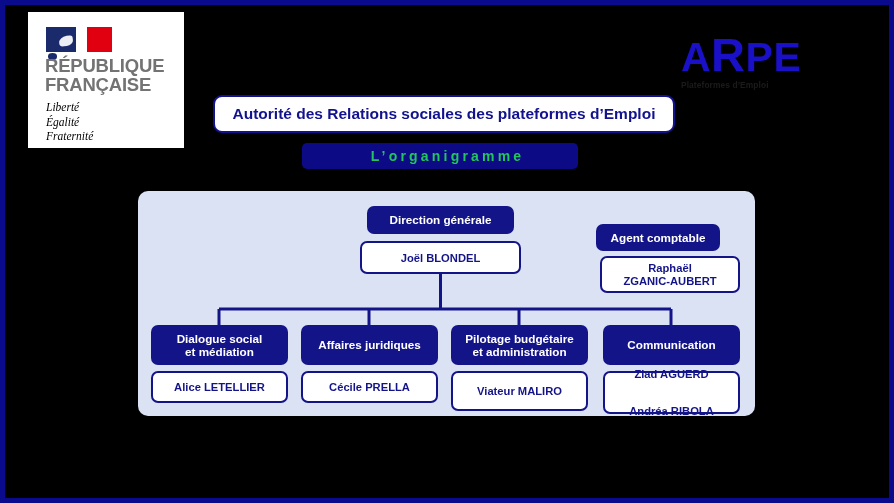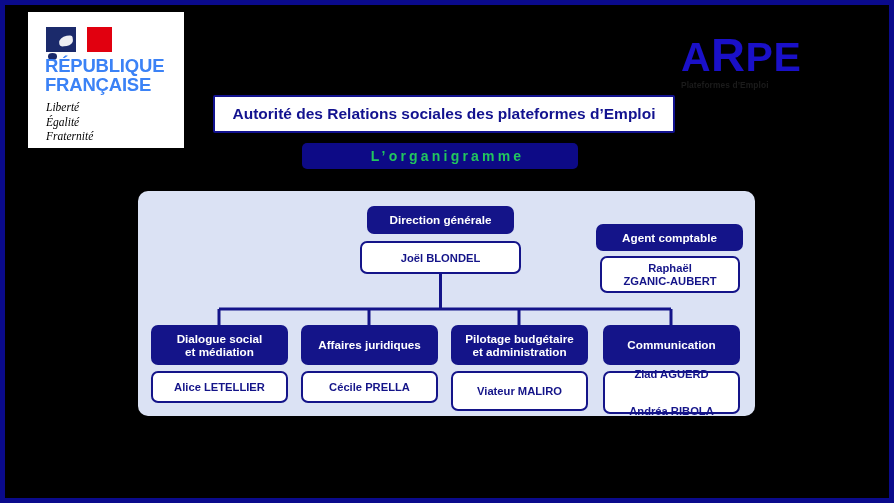--- a/index.html
+++ b/index.html
@@ -73,21 +73,21 @@
     width: 30%;
     height: 26%;
     background: #1b2a6b;
     border-radius: 50%;
   }
   #rf-title {
     position: absolute;
     left: 17px;
     top: 44px;
     width: 128px;
-    color: #3b82f6;
+    color: #737373;
     font-weight: bold;
     font-size: 18.5px;
     line-height: 19px;
     letter-spacing: -0.2px;
   }
   #rf-motto {
     position: absolute;
     left: 18px;
     top: 88px;
     color: #000000;
@@ -125,21 +125,21 @@
   
   #title-banner {
     position: absolute;
     left: 208px;
     top: 90px;
     width: 462px;
     height: 38px;
     box-sizing: border-box;
     background: #ffffff;
     border: 2.5px solid #12128f;
-    border-radius: 2px;
+    border-radius: 9px;
     display: flex;
     align-items: center;
     justify-content: center;
   }
   #title-banner-text {
     color: #12128f;
     font-weight: bold;
     font-size: 15.5px;
   }
   #subtitle-banner {
@@ -268,21 +268,21 @@
         <path d="M 533 118 L 533 134" stroke="#141489" stroke-width="3" fill="none"></path>
       </svg>
 
       <div class="node node-head" style="left:229px; top:15px; width:147px; height:28px;">
         <span>Direction générale</span>
       </div>
       <div class="node node-name" style="left:222px; top:50px; width:161px; height:33px;">
         <span>Joël BLONDEL</span>
       </div>
 
-      <div class="node node-head" style="left:458px; top:33px; width:147px; height:27px;">
+      <div class="node node-head" style="left:458px; top:33px; width:124px; height:27px;">
         <span>Agent comptable</span>
       </div>
       <div class="node node-name two-line" style="left:462px; top:65px; width:140px; height:37px;">
         <span class="stacked">
           <span class="ln" style="font-size:11.2px;line-height:13px;">Raphaël</span>
           <span class="ln" style="font-size:11.2px;line-height:13px;margin-top:0;">ZGANIC-AUBERT</span>
         </span>
       </div>
 
       <div class="node node-head" style="left:13px; top:134px; width:137px; height:40px;">

